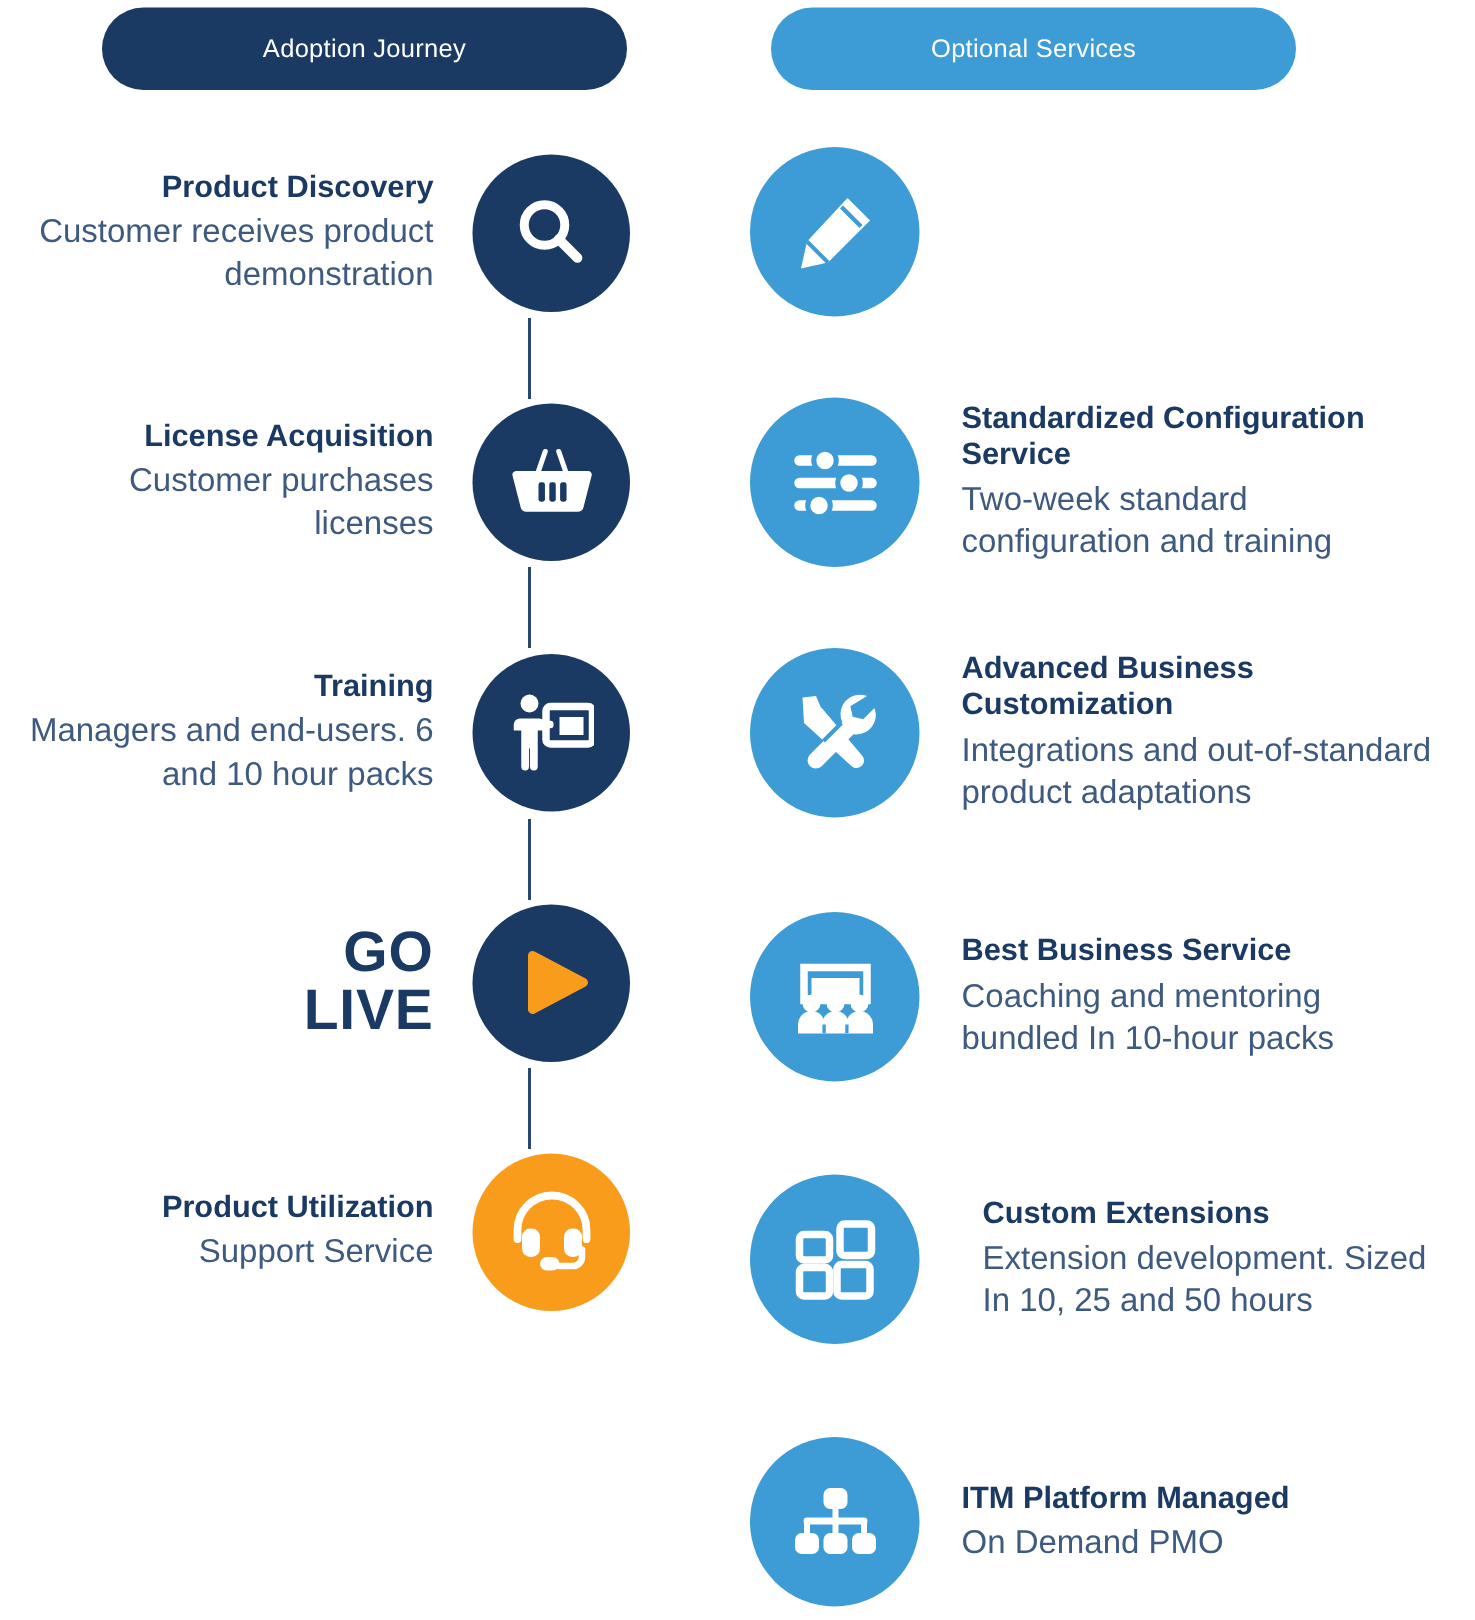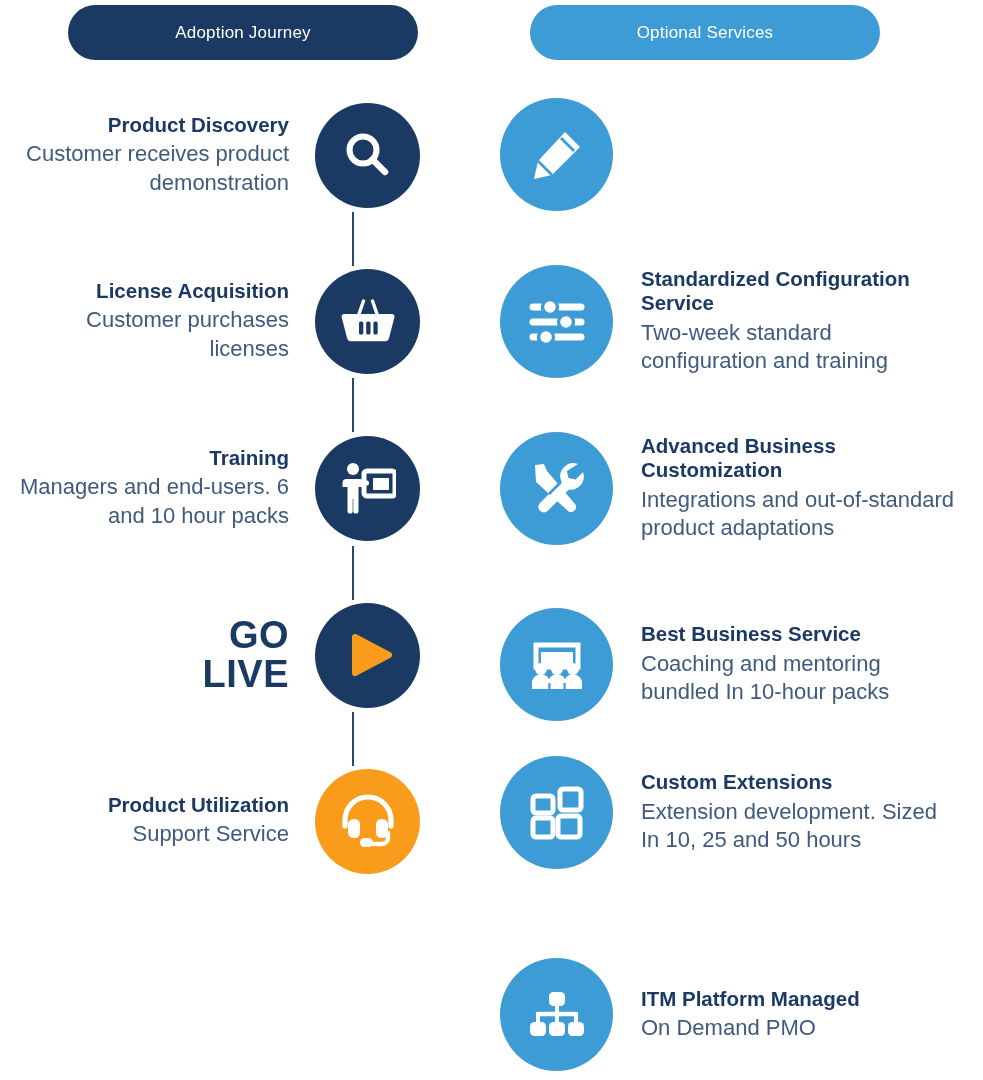--- a/index.html
+++ b/index.html
@@ -16,21 +16,21 @@
   .pill{
     position:absolute;
     height:55px;
     border-radius:28px;
     display:flex;align-items:center;justify-content:center;
     color:#ffffff;
     font-size:17px;
     letter-spacing:.2px;
   }
   .pill-left{left:68px;top:5px;width:350px;background:#1B3A63;}
-  .pill-right{left:530px;top:5px;width:350px;background:#3D9BD5;}
+  .pill-right{left:514px;top:5px;width:350px;background:#3D9BD5;}
 
   
   .col-left{position:absolute;left:0;top:0;width:460px;height:1080px;}
   .col-right{position:absolute;left:500px;top:0;width:483px;height:1080px;}
 
   
   .row-left{
     position:absolute;
     left:0;width:420px;
     display:flex;align-items:center;justify-content:flex-end;
@@ -268,21 +268,21 @@
             <path d="M21.4 43 v6 M36.6 43 v6" stroke="#3D9BD5" stroke-width="2.2"></path>
           </svg>
         </span>
       </div>
       <div class="text-right">
         <p class="title">Best Business Service</p>
         <p class="desc">Coaching and mentoring bundled In 10-hour packs</p>
       </div>
     </div>
 
-    <div class="row-right" style="top:756px;height:113px;">
+    <div class="row-right" style="top:783px;height:113px;gap:14px;">
       <div class="circle blue">
         <span>
           <svg width="56" height="56" viewBox="0 0 56 56">
             <rect x="4" y="11" width="20" height="17" rx="3" fill="none" stroke="#fff" stroke-width="5"></rect>
             <rect x="31" y="4" width="21" height="21" rx="3" fill="none" stroke="#fff" stroke-width="5"></rect>
             <rect x="4" y="33" width="20" height="19" rx="3" fill="none" stroke="#fff" stroke-width="5"></rect>
             <rect x="29" y="31" width="22" height="21" rx="3" fill="none" stroke="#fff" stroke-width="5"></rect>
           </svg>
         </span>
       </div>

